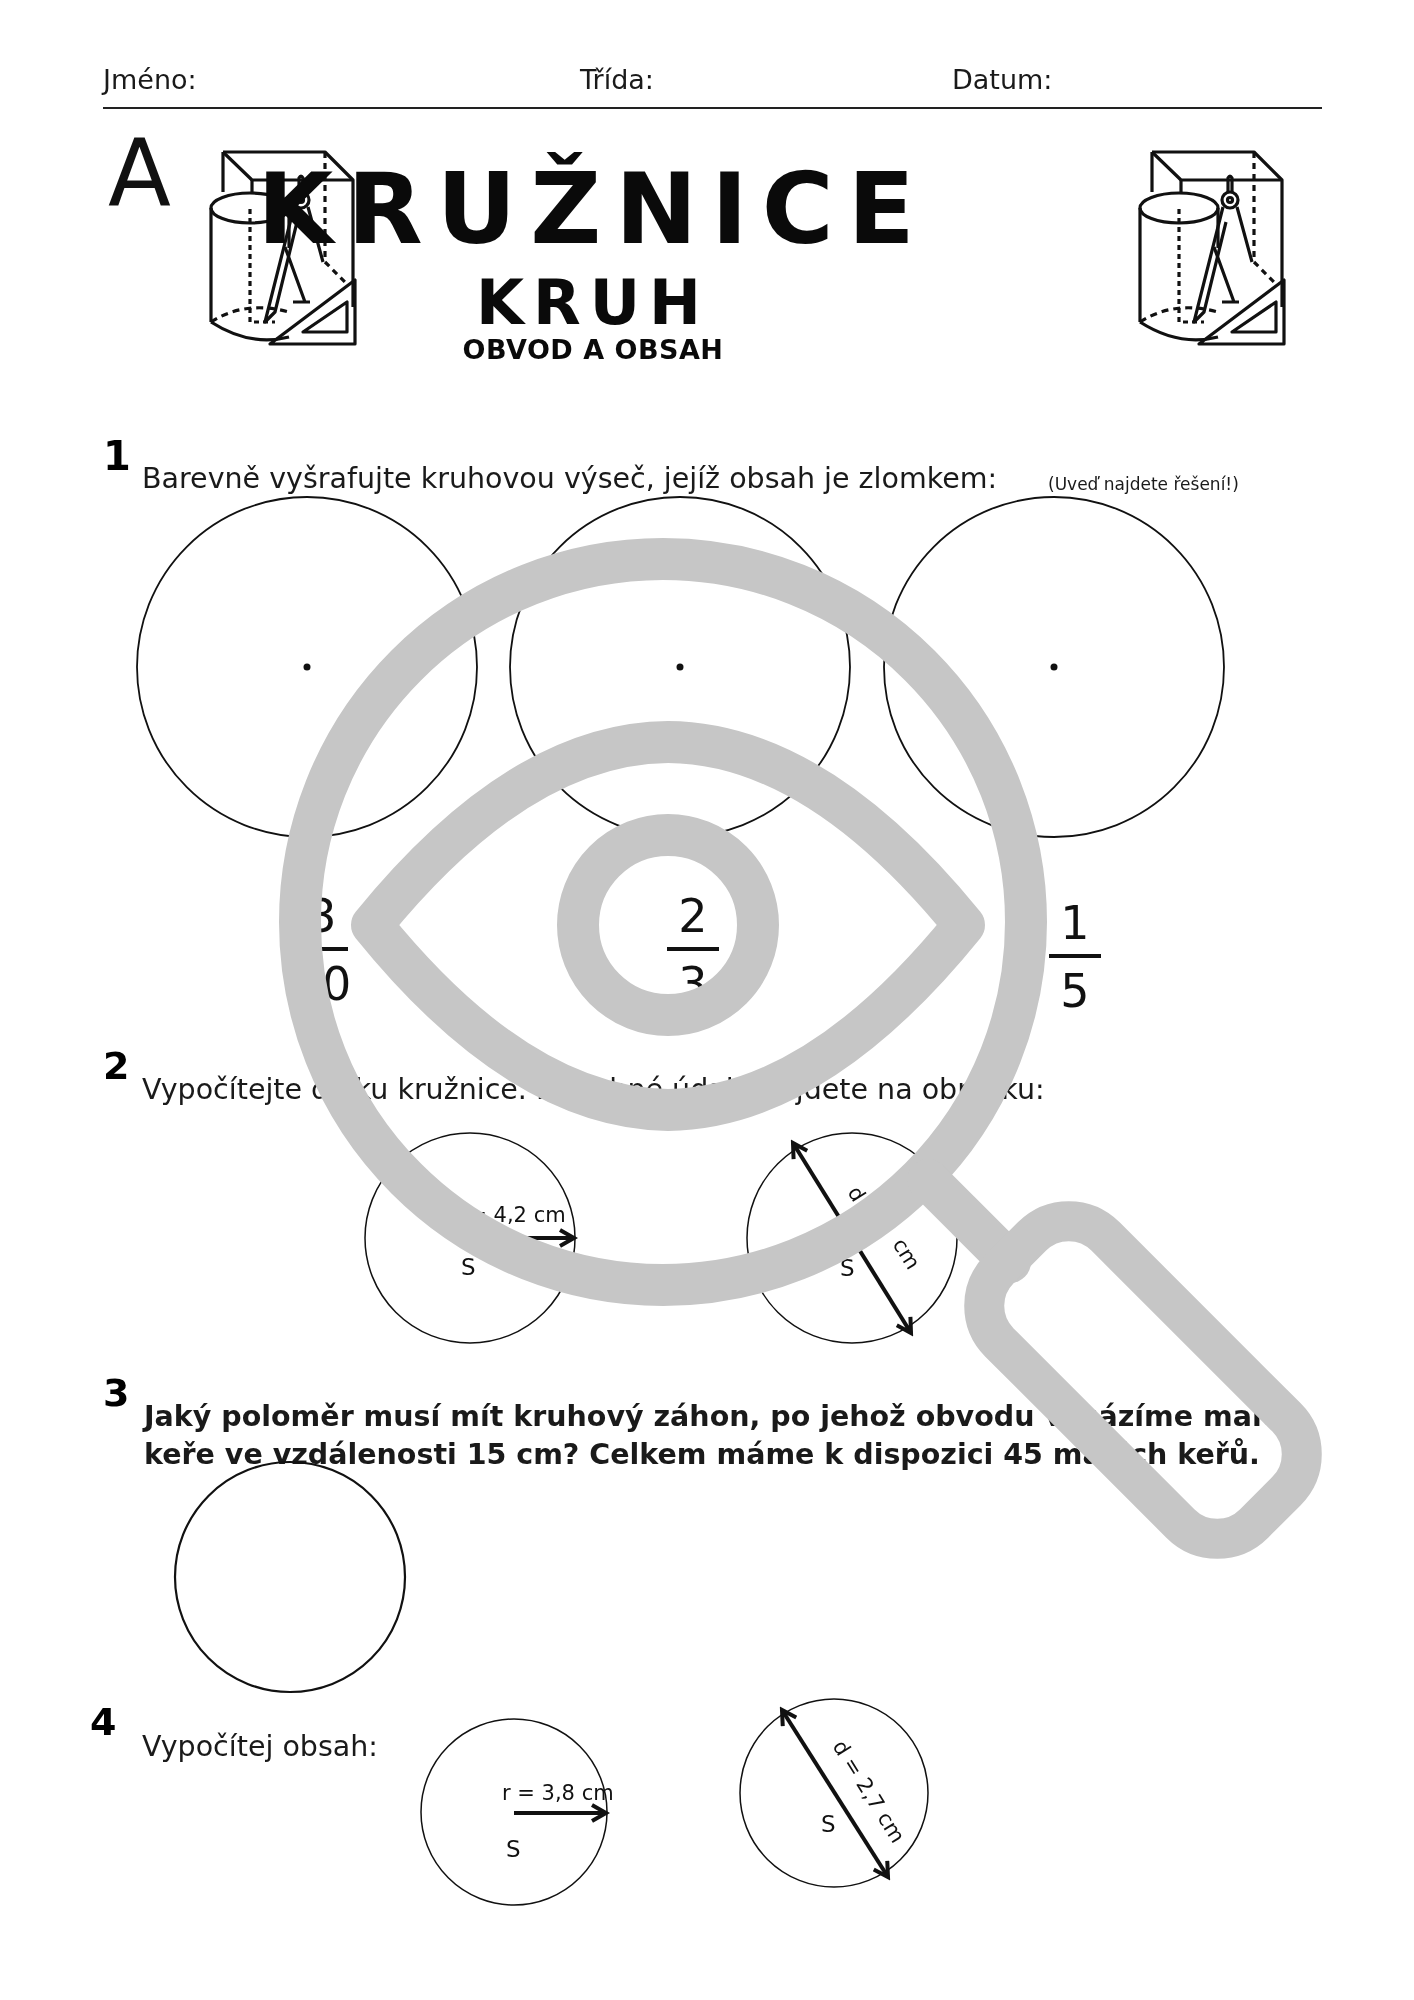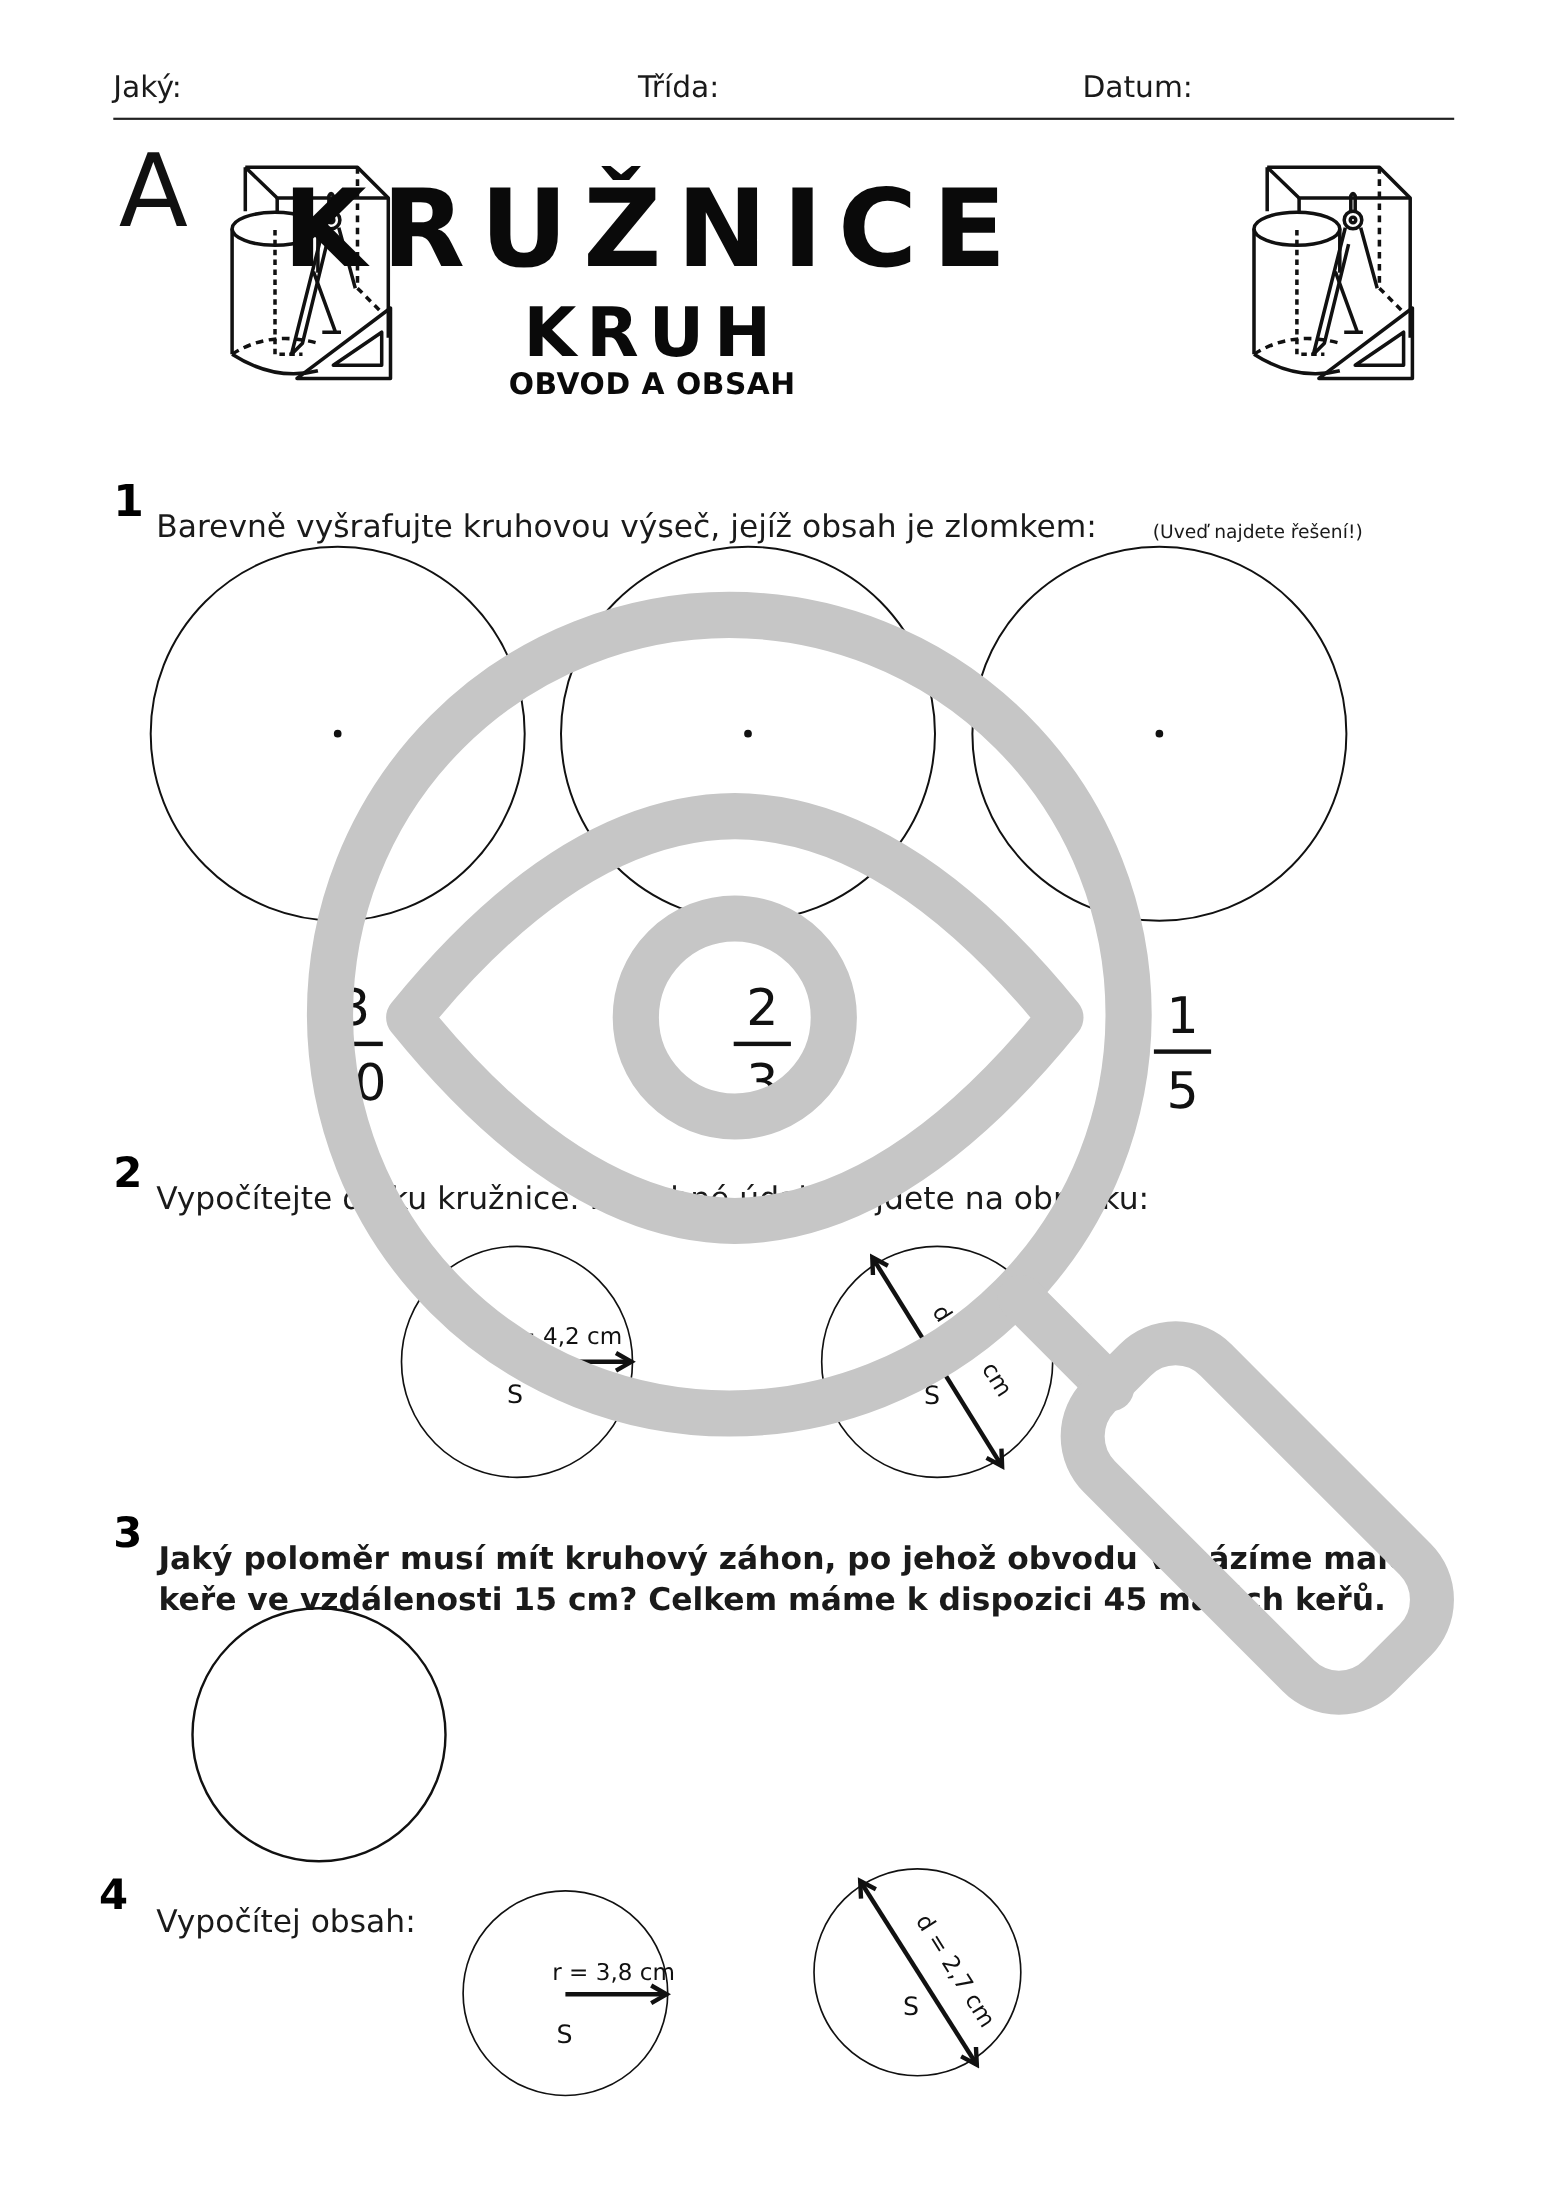--- a/index.html
+++ b/index.html
@@ -19,23 +19,23 @@
   .note { font-size:17px; color:#1a1a1a; }
   .frac { position:absolute; width:70px; text-align:center; font-size:46px; line-height:1; font-family:"DejaVu Sans", sans-serif; color:#111; }
   .frac .num { display:block; height:50px; }
   .frac .bar { display:block; height:4px; background:#111; margin:4px auto 10px auto; width:52px; }
   .frac .den { display:block; }
   svg { position:absolute; left:0; top:0; overflow:visible; }
 </style>
 </head>
 <body>
 
-<div class="abs hdr-label" style="left:103px;">Jaký:</div>
+<div class="abs hdr-label" style="left:103px;">Jméno:</div>
 <div class="abs hdr-label" style="left:580px;">Třída:</div>
-<div class="abs hdr-label" style="left:952px;margin-left:32px;">Datum:</div>
+<div class="abs hdr-label" style="left:952px;">Datum:</div>
 <div class="rule"></div>
 
 <div class="abs letter-a">A</div>
 
 <svg width="1414" height="400">
   <g transform="translate(205,152) scale(1)" fill="none" stroke="#111" stroke-width="3.2" stroke-linejoin="round">
 
     <path d="M18 0 H120 L148 28 V155"></path>
     <path d="M18 0 L47 28 H148"></path>
     <path d="M18 0 V40 M47 28 V40"></path>

